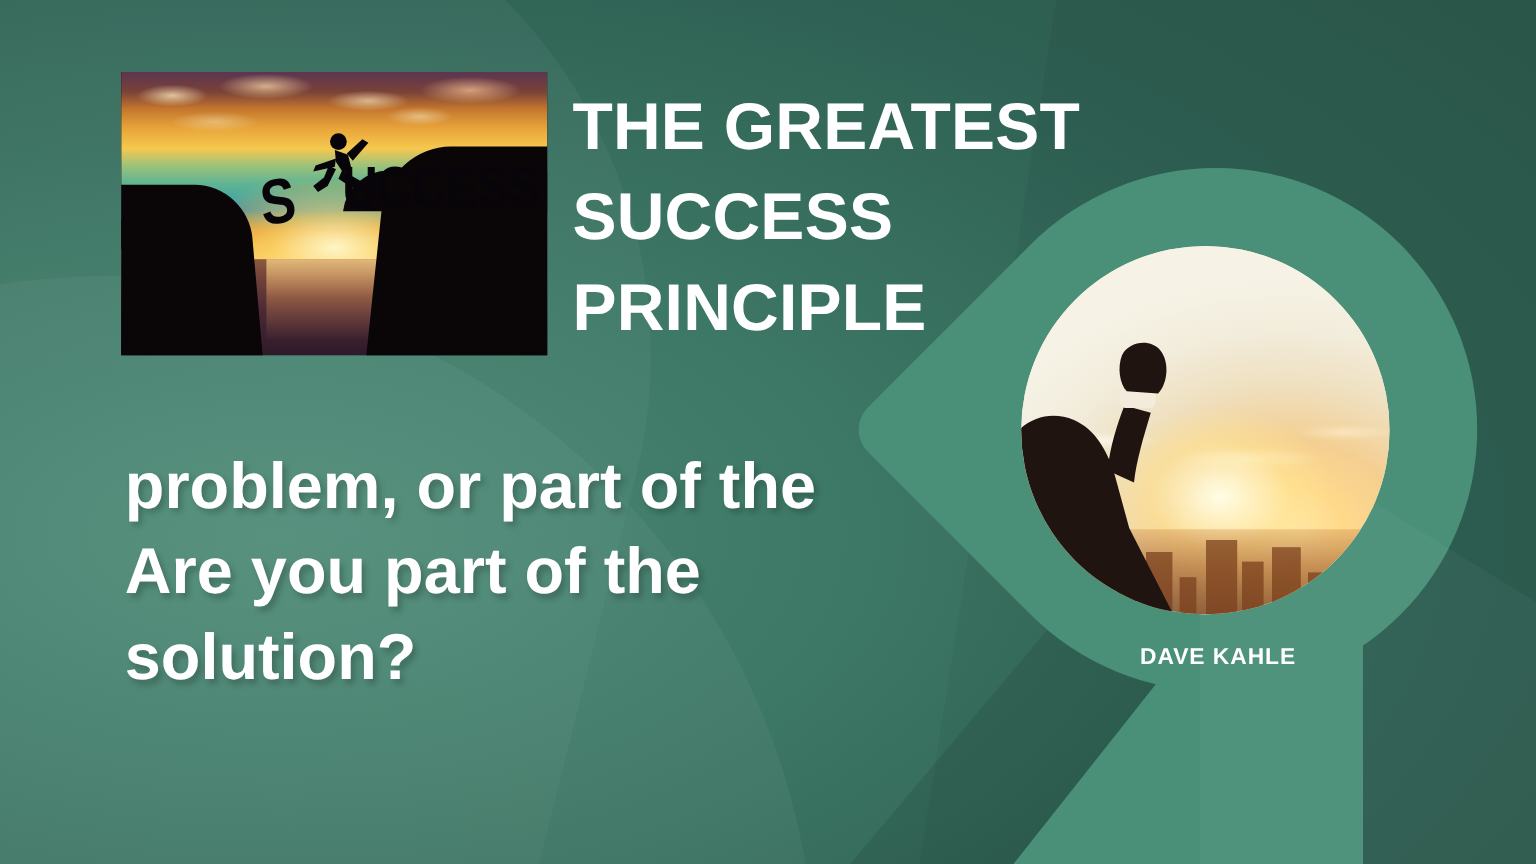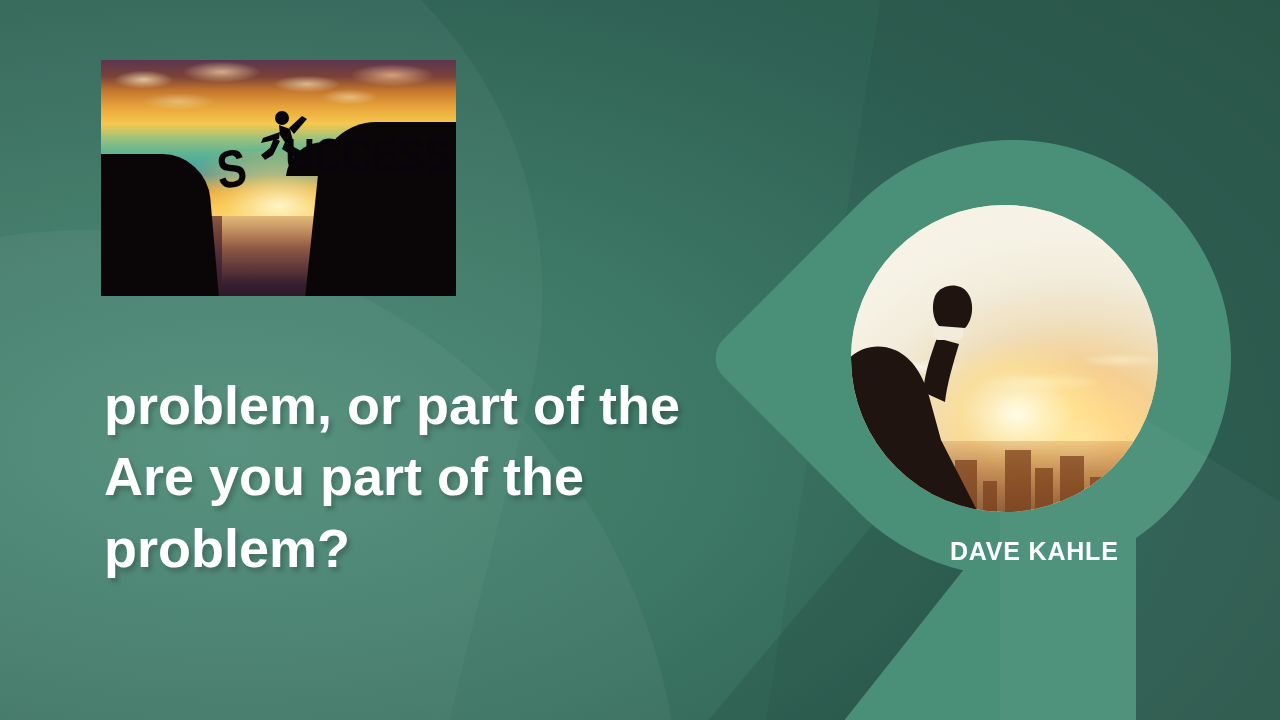--- a/index.html
+++ b/index.html
@@ -221,21 +221,21 @@
     line-height:1.32;
     text-shadow:3px 4px 5px rgba(0,0,0,.22);
   }
   .subtitle span{ display:block; }
 
   .speaker{
     position:absolute;
     left:950px; top:537px;
     color:#fff;
     font-weight:700;
-    font-size:25px;
+    font-size:19px;
     letter-spacing:.8px;
   }
 </style>
 </head>
 <body>
 
 <div class="stage">
 
   <div class="bg-layer">
     <div class="wedge-left"></div>
@@ -295,22 +295,27 @@
       <g fill="#201410">
         <path d="M0 250 L0 96 C10 72 34 60 58 70 C76 78 86 96 92 116
                  L104 160 L150 250 Z"></path>
         <path d="M86 112 C88 92 94 74 100 58 L122 64 C116 84 110 104 108 122 Z"></path>
         <rect x="96" y="44" width="30" height="16" rx="5" fill="#f3ecdc"></rect>
         <path d="M98 16 C104 4 122 2 130 12 C138 22 136 40 128 48 L102 46 C96 40 94 26 98 16 Z"></path>
       </g>
     </svg>
   </div>
 
+  <div class="title">
+    <span>THE GREATEST</span>
+    <span>SUCCESS</span>
+    <span>PRINCIPLE</span>
+  </div>
 
   <div class="subtitle">
     <span>problem, or part of the</span>
     <span>Are you part of the</span>
-    <span>problem?</span>
+    <span>solution?</span>
   </div>
 
   <div class="speaker">DAVE KAHLE</div>
 
 </div>
 
 </body></html>

